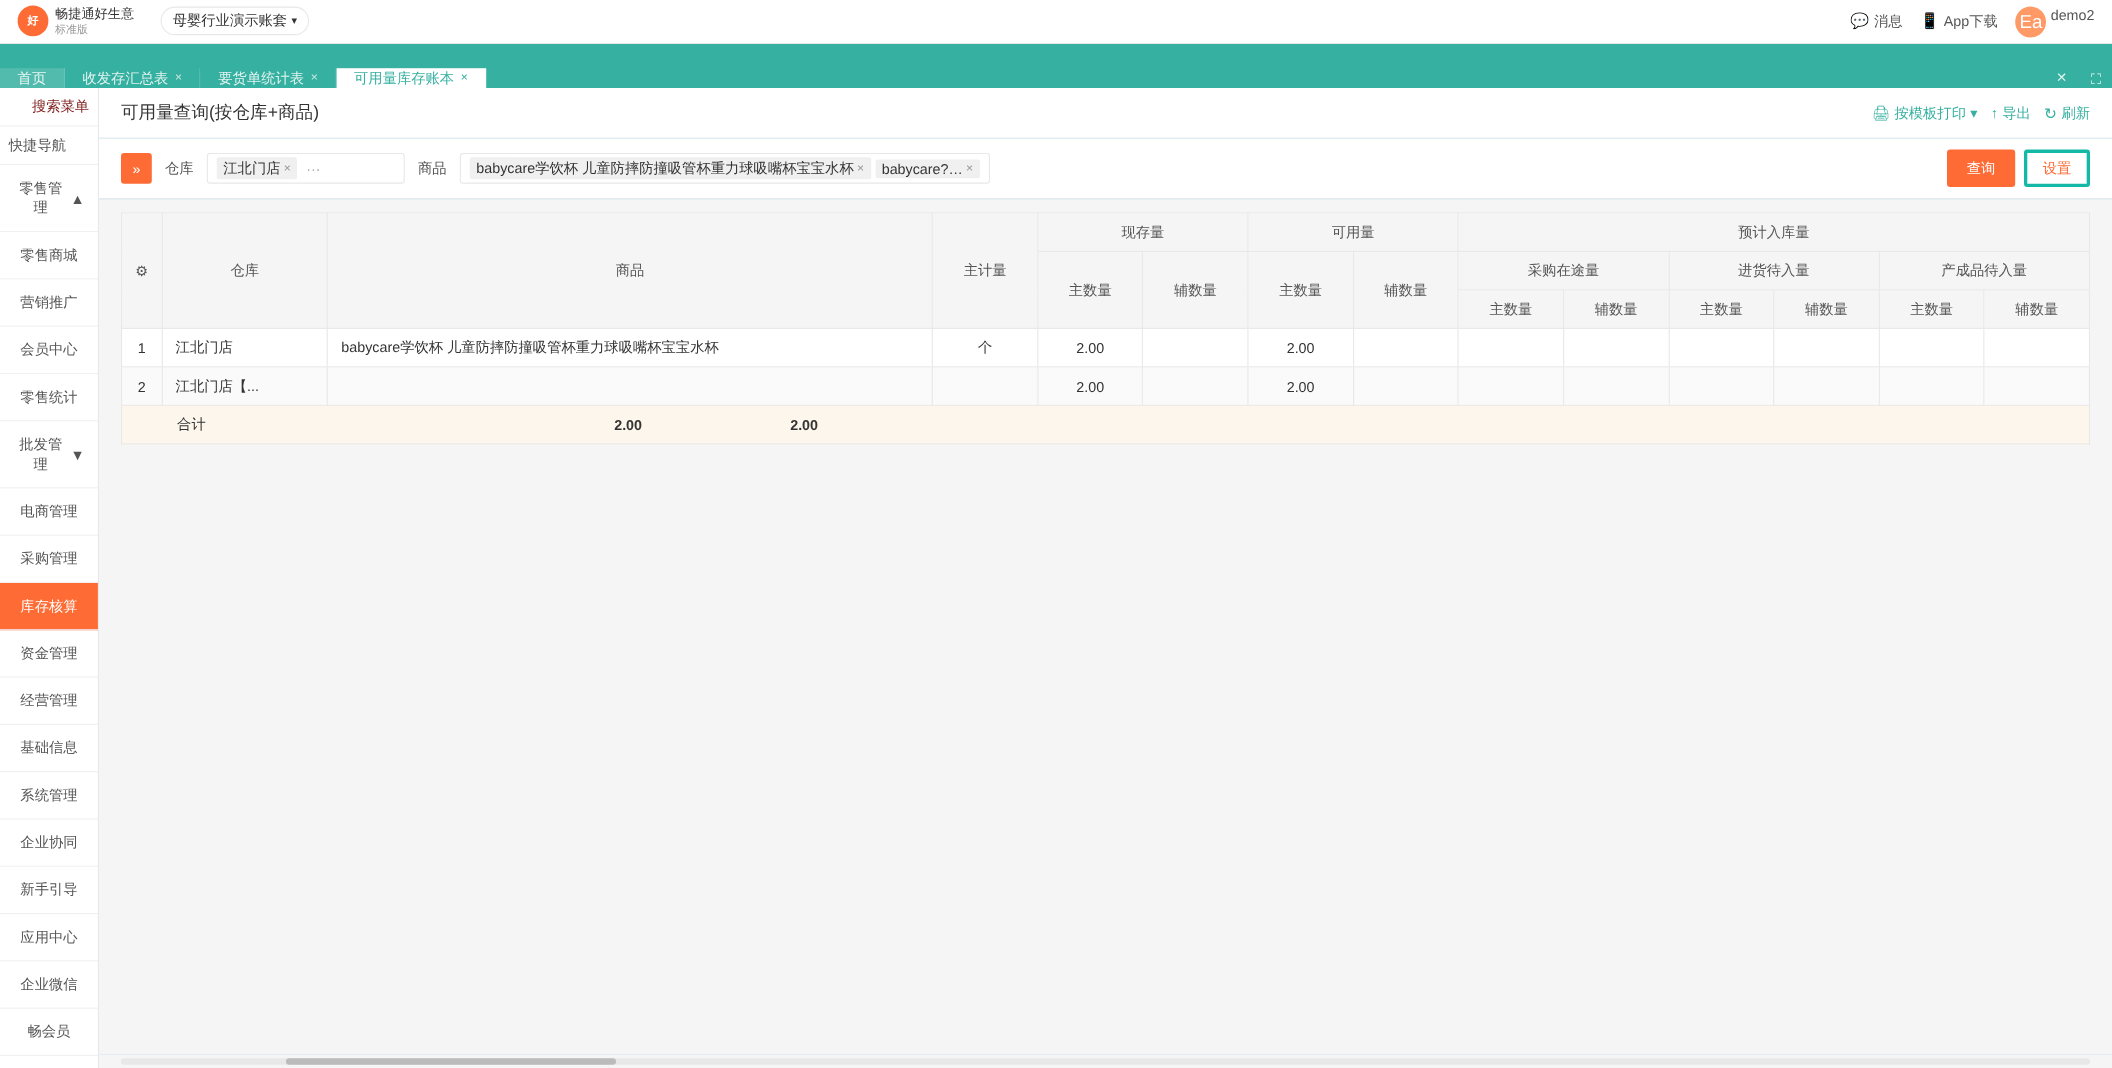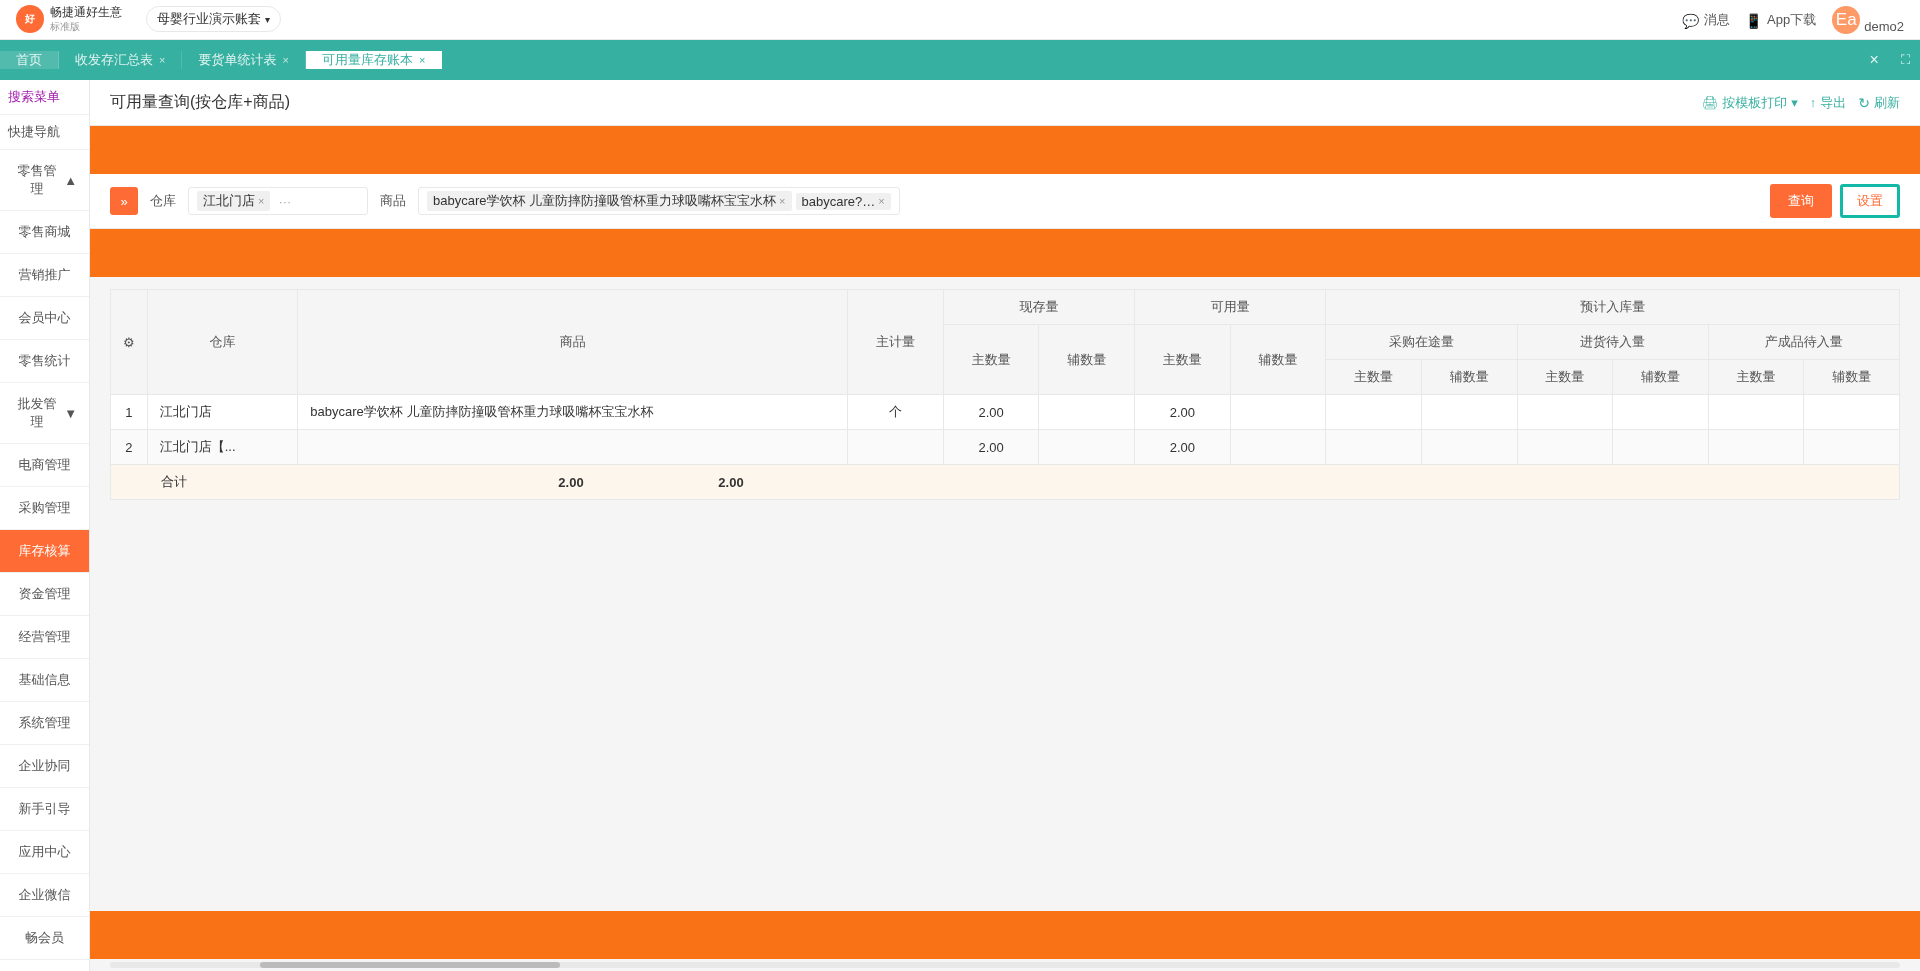--- a/index.html
+++ b/index.html
@@ -16,29 +16,29 @@
       border-bottom: 1px solid #e8e8e8;
       flex-shrink: 0;
     }
     .top-bar-left { display: flex; align-items: center; gap: 8px; }
     .logo-area { display: flex; align-items: center; gap: 6px; }
     .logo-icon { width: 28px; height: 28px; background: #ff6b35; border-radius: 50%; display: flex; align-items: center; justify-content: center; color: #fff; font-size: 10px; font-weight: bold; }
     .logo-text { font-size: 12px; color: #333; line-height: 1.2; }
     .logo-sub { font-size: 10px; color: #999; }
     .org-selector { display: flex; align-items: center; gap: 4px; margin-left: 16px; cursor: pointer; color: #333; font-size: 13px; border: 1px solid #e8e8e8; padding: 3px 10px; border-radius: 13px; }
     .top-bar-right { display: flex; align-items: center; gap: 16px; color: #555; font-size: 13px; }
-    .top-bar-right-item { display: flex; align-items: flex-end; gap: 4px; cursor: pointer; }
+    .top-bar-right-item { display: flex; align-items: flex-start; gap: 4px; cursor: pointer; }
     .avatar { width: 28px; height: 28px; border-radius: 50%; background: #ff9966; display: flex; align-items: center; justify-content: center; color: #fff; font-size: 17px; }
 
     
     .nav-tabs {
       height: 40px;
       background: #36b0a0;
       display: flex;
-      align-items: center;
+      align-items: flex-end;
       flex-shrink: 0;
       position: relative;
     }
     .nav-tab {
       display: flex;
       align-items: center;
       padding: 0 16px;
       color: rgba(255,255,255,0.85);
       cursor: pointer;
       font-size: 13px;
@@ -74,31 +74,30 @@
       font-size: 12px;
       border-bottom: 1px solid #f0f0f0;
       display: flex;
       align-items: center;
       justify-content: center;
       flex-direction: column;
       gap: 2px;
     }
     .sidebar-item.active { background: #ff6b35; color: #fff; }
     .sidebar-item.with-arrow { flex-direction: row; justify-content: space-between; padding: 12px 12px; }
-    .sidebar-search { padding: 8px; font-size: 12px; color: #a21caf; cursor: pointer; border-bottom: 1px solid #f0f0f0; text-align: left; }
+    .sidebar-search { padding: 8px; font-size: 12px; color: #7f1d1d; cursor: pointer; border-bottom: 1px solid #f0f0f0; text-align: right; }
     .sidebar-nav { padding: 8px; font-size: 12px; color: #555; cursor: pointer; border-bottom: 1px solid #f0f0f0; }
 
     
     .content-area {
       flex: 1;
       display: flex;
       flex-direction: column;
       overflow: hidden;
-      background: #f97316;
-      gap: 48px;
+      background: #0ea5e9;
     }
 
     
     .page-header {
       background: #fff;
       padding: 12px 20px;
       display: flex;
       align-items: center;
       justify-content: space-between;
       border-bottom: 1px solid #e8e8e8;

